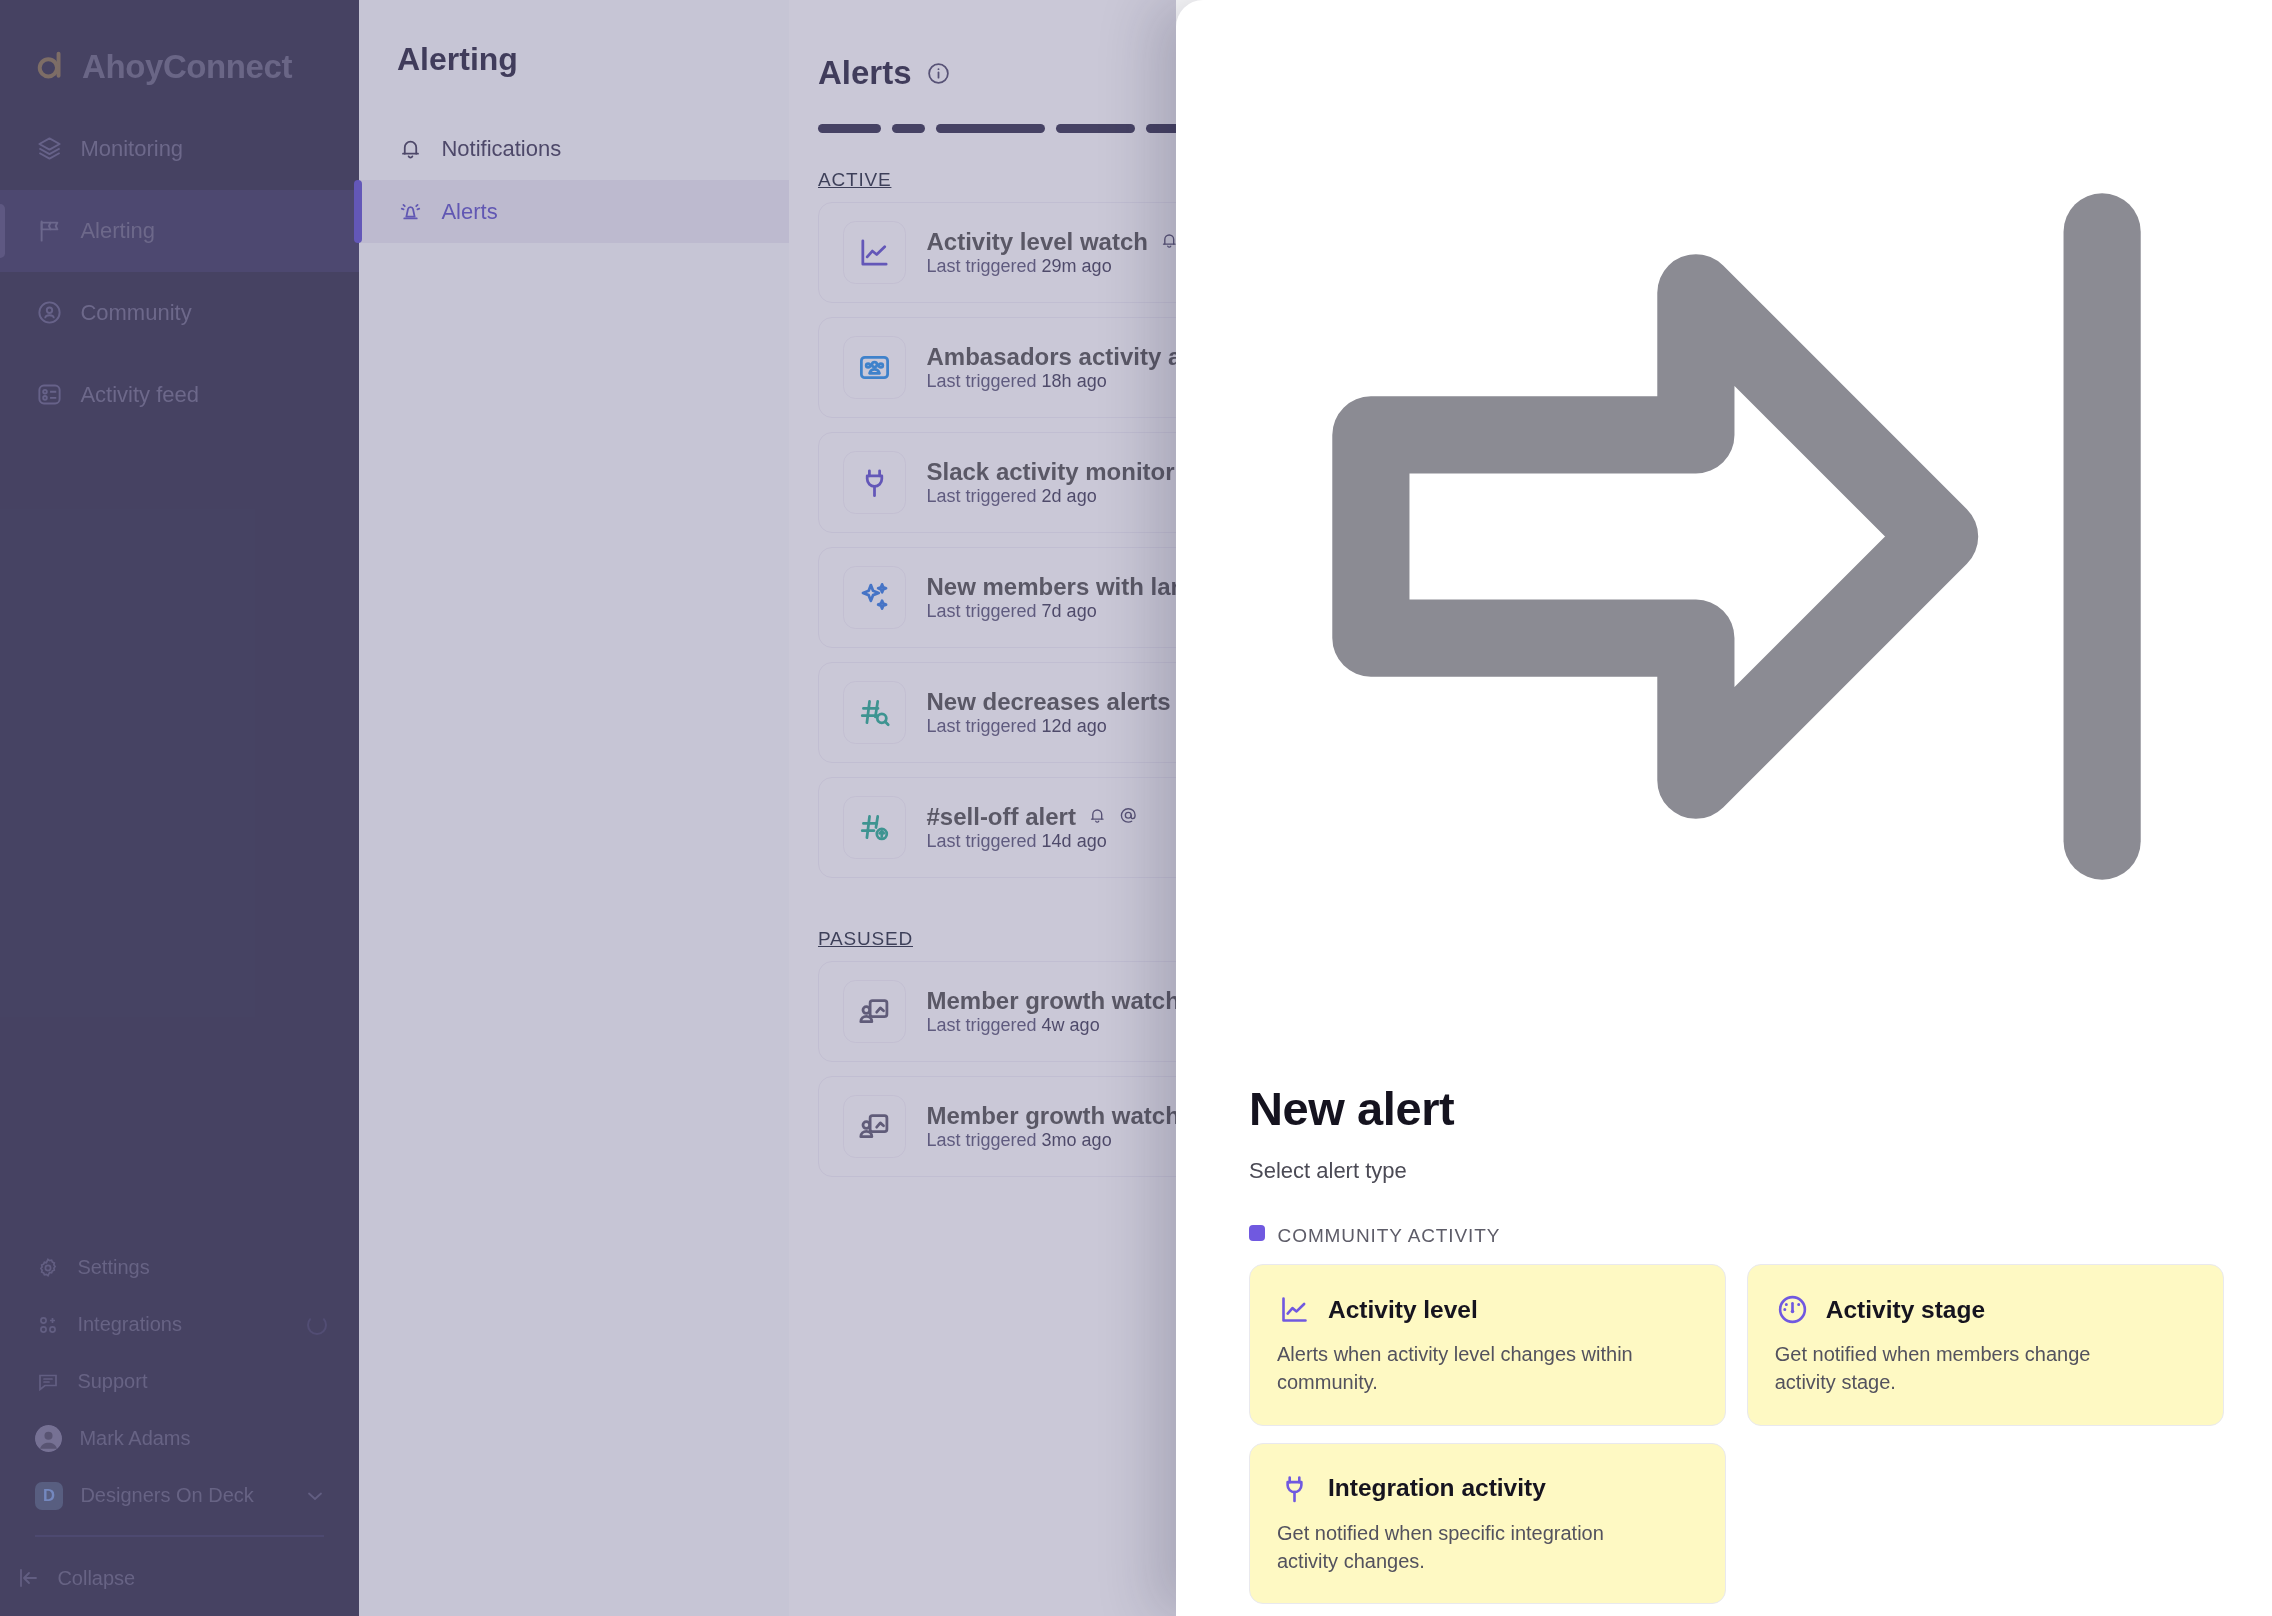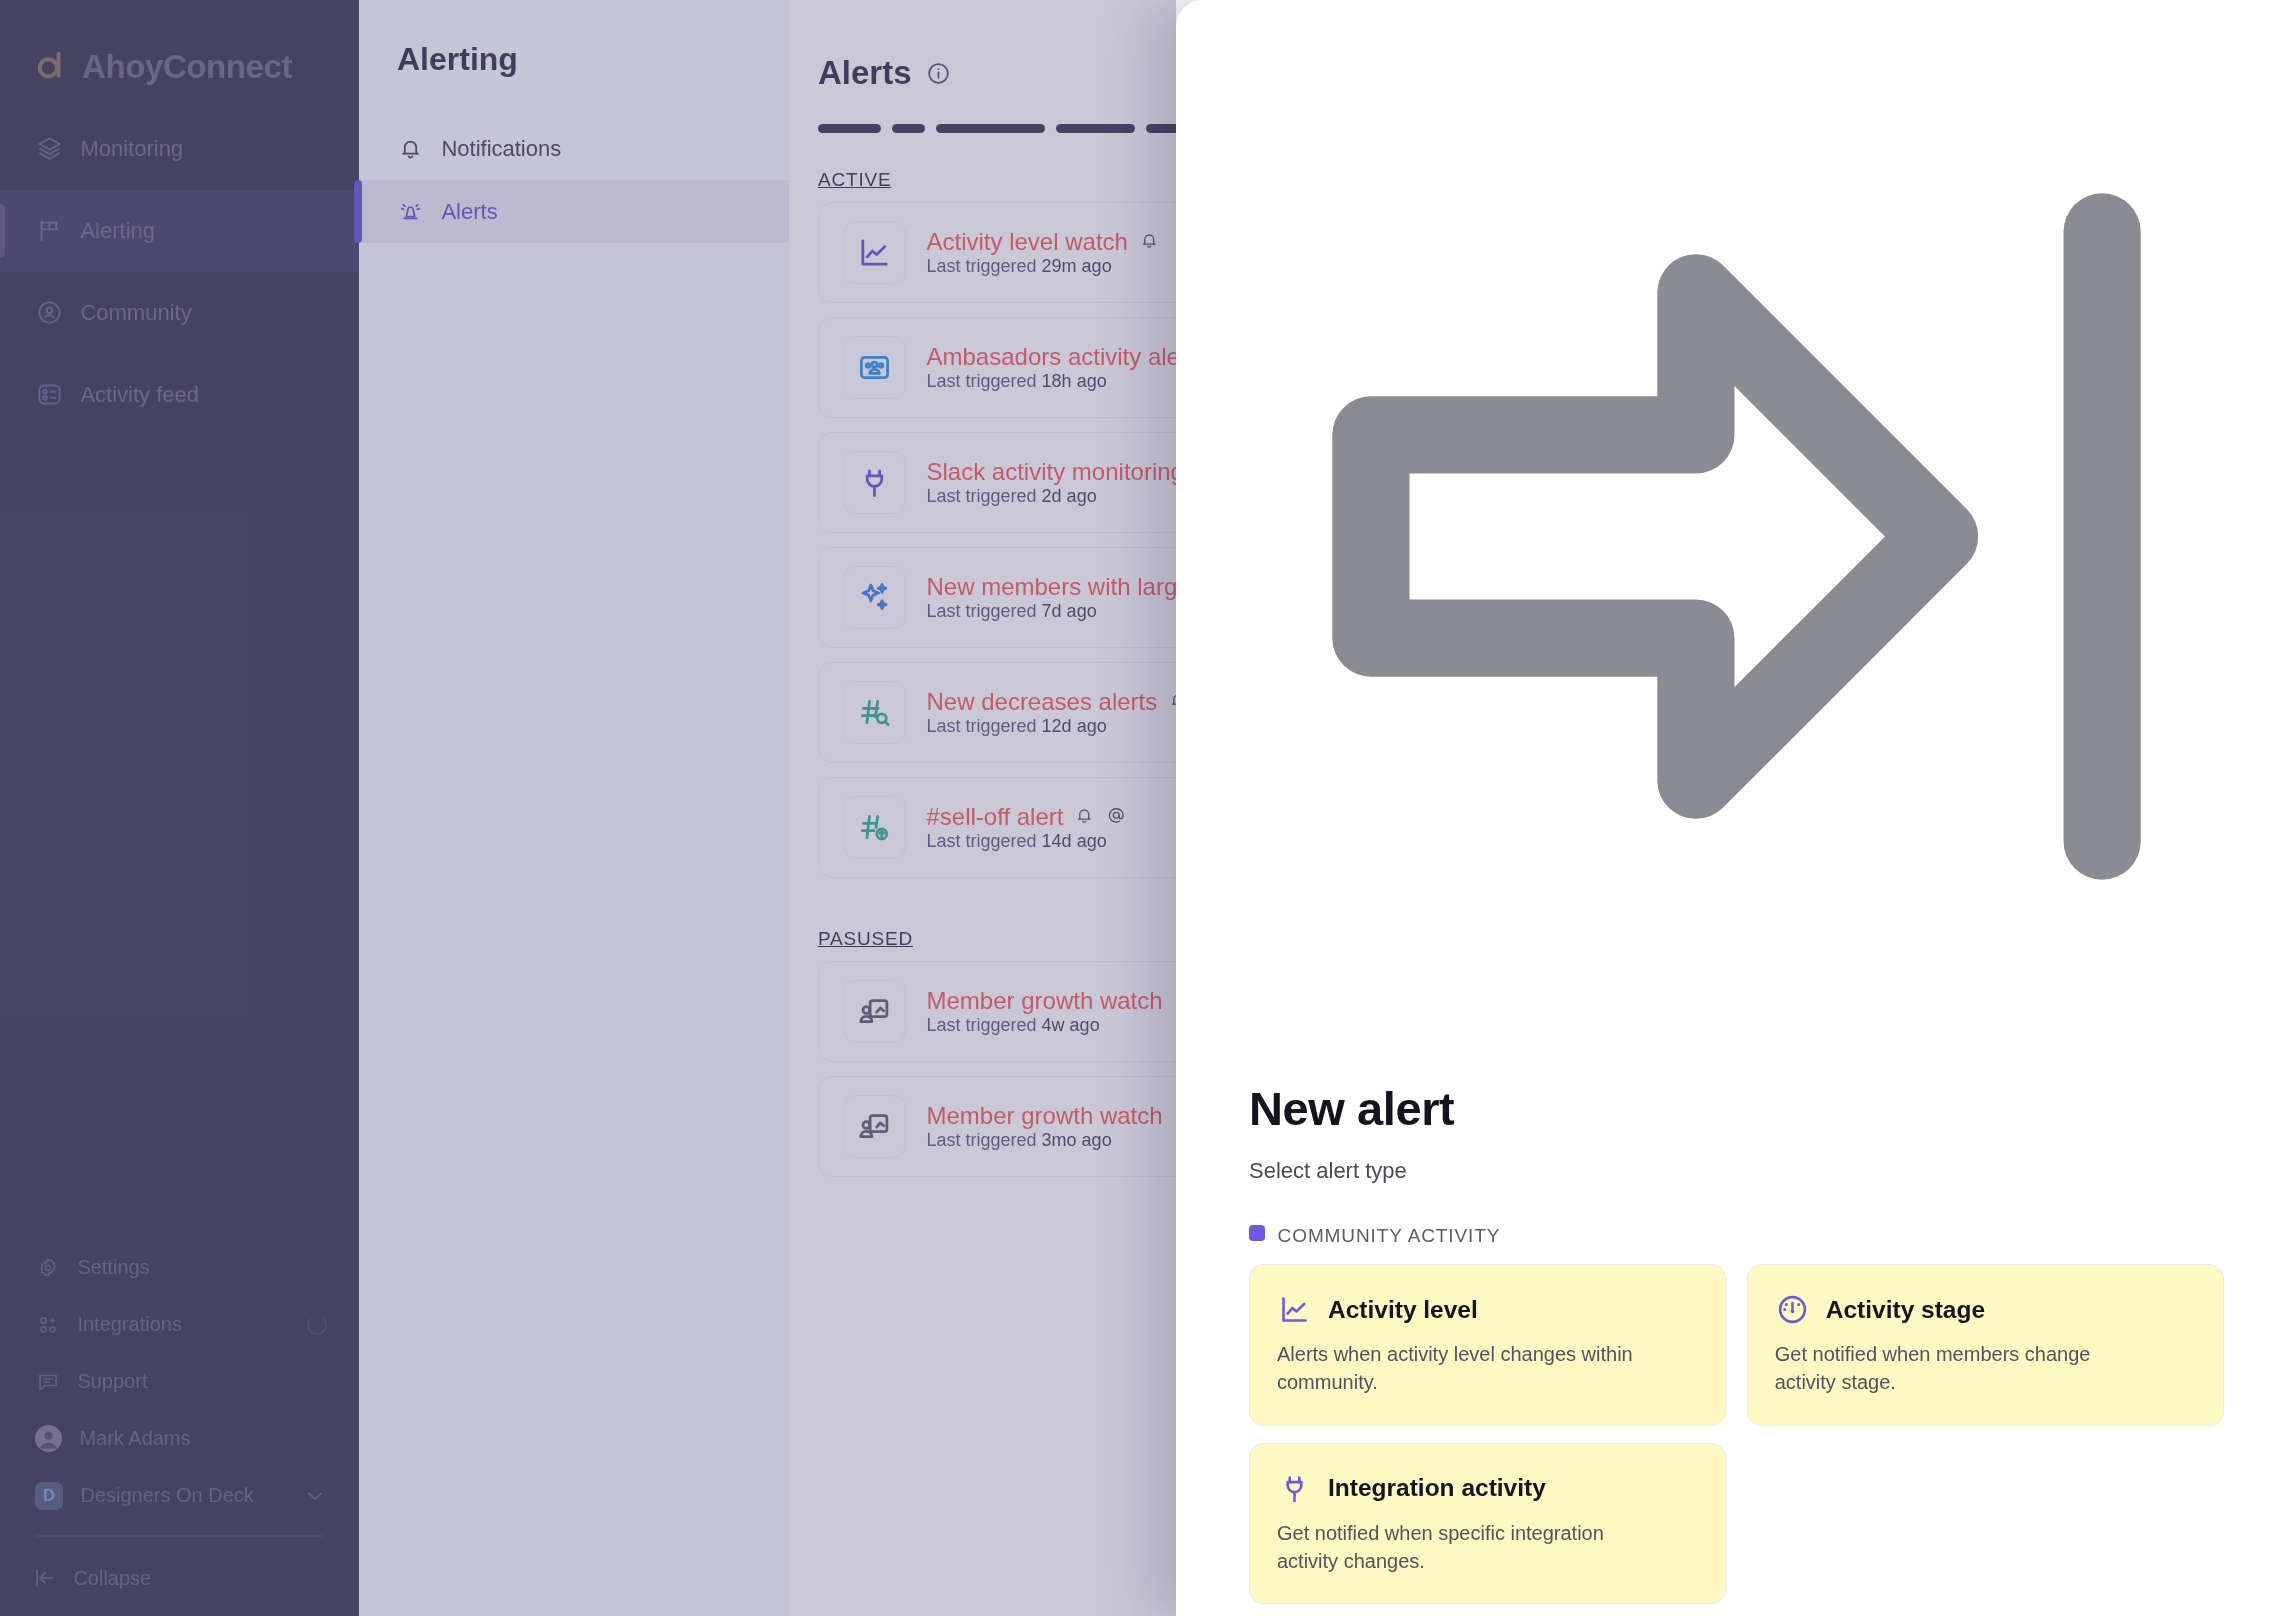--- a/index.html
+++ b/index.html
@@ -45,21 +45,21 @@
   .foot-ico svg { width: 24px; height: 24px; }
   .foot-label { flex: 1 1 auto; }
   .spinner { width: 20.5px; height: 20.5px; border-radius: 50%;
     border: 2.4px solid #332e57; border-top-color: transparent; }
   .avatar-sm { width: 27px; height: 27px; border-radius: 50%; background:#4a4368;
      display:flex;align-items:center;justify-content:center;overflow:hidden;}
   .avatar-sm svg{width:27px;height:27px;}
   .ws-badge { width: 28px; height: 28px; border-radius: 7px; background:#3c4a6b; color:#6b8fd4;
      font-size:16.6px; font-weight:bold; display:flex;align-items:center;justify-content:center; }
   .divider { height:1.6px; background:#2b2750; margin: 11px 35px 11px 35px; }
-  .collapse-row { display:flex; align-items:center; gap:17.4px; height:60px; padding-left:31px; color:#565272; font-size:20px;}
+  .collapse-row { display:flex; align-items:center; gap:17.4px; height:60px; padding-left:15px; color:#565272; font-size:20px;}
 
   
   .col2 {
     position: absolute; left: 359px; top: 0; width: 430px; height: 1616px;
     background: #f4f5f8;
   }
   .col2-title { font-size: 32px; font-weight: bold; color: #15122e; padding: 41px 0 0 38px; }
   .col2-nav { margin-top: 39px; }
   .c2item { position:relative; display:flex; align-items:center; gap: 17.4px; height: 63px;
      padding-left: 38px; font-size: 22px; color:#2a2545; }
@@ -81,21 +81,21 @@
   .pill { height: 8.7px; border-radius:4.7px; background:#1f1b3d; }
   .group-label{ font-size:19px; letter-spacing:0.8px; color:#0f172a; padding: 36px 0 11px 29px; text-decoration: underline; }
   .alert-card{ margin: 0 0 14px 29px; width: 442px; height: 101px;
      border:1.6px solid #ece9f3; border-radius:14px; display:flex; align-items:center; gap:20.5px;
      padding-left: 24px; background: transparent; }
   .alert-ico-box{ width:63px;height:63px;border-radius:12.6px;border:1.6px solid #eeebf4;
      display:flex;align-items:center;justify-content:center;flex:0 0 auto; }
   .alert-ico-box svg{width:35px;height:35px;}
   .alert-texts{min-width:0;}
   .alert-title-row{display:flex;align-items:center;gap:11px;white-space:nowrap;}
-  .alert-title{font-size:24px;font-weight:normal;color:#ef4444;}
+  .alert-title{font-size:24px;font-weight:bold;color:#404040;}
   .alert-badge svg{width:20.5px;height:20.5px;}
   .alert-sub{font-size:18px;color:#49456a;margin-top:4.7px;white-space:nowrap;}
   .alert-sub b{font-weight:normal;color:#2c2847;}
 
   
   .scrim{ position:absolute; left:0; top:0; width:1176px; height:1616px;
      background: rgba(130,126,160,0.40); pointer-events:none; }
 
   
   .drawer{

